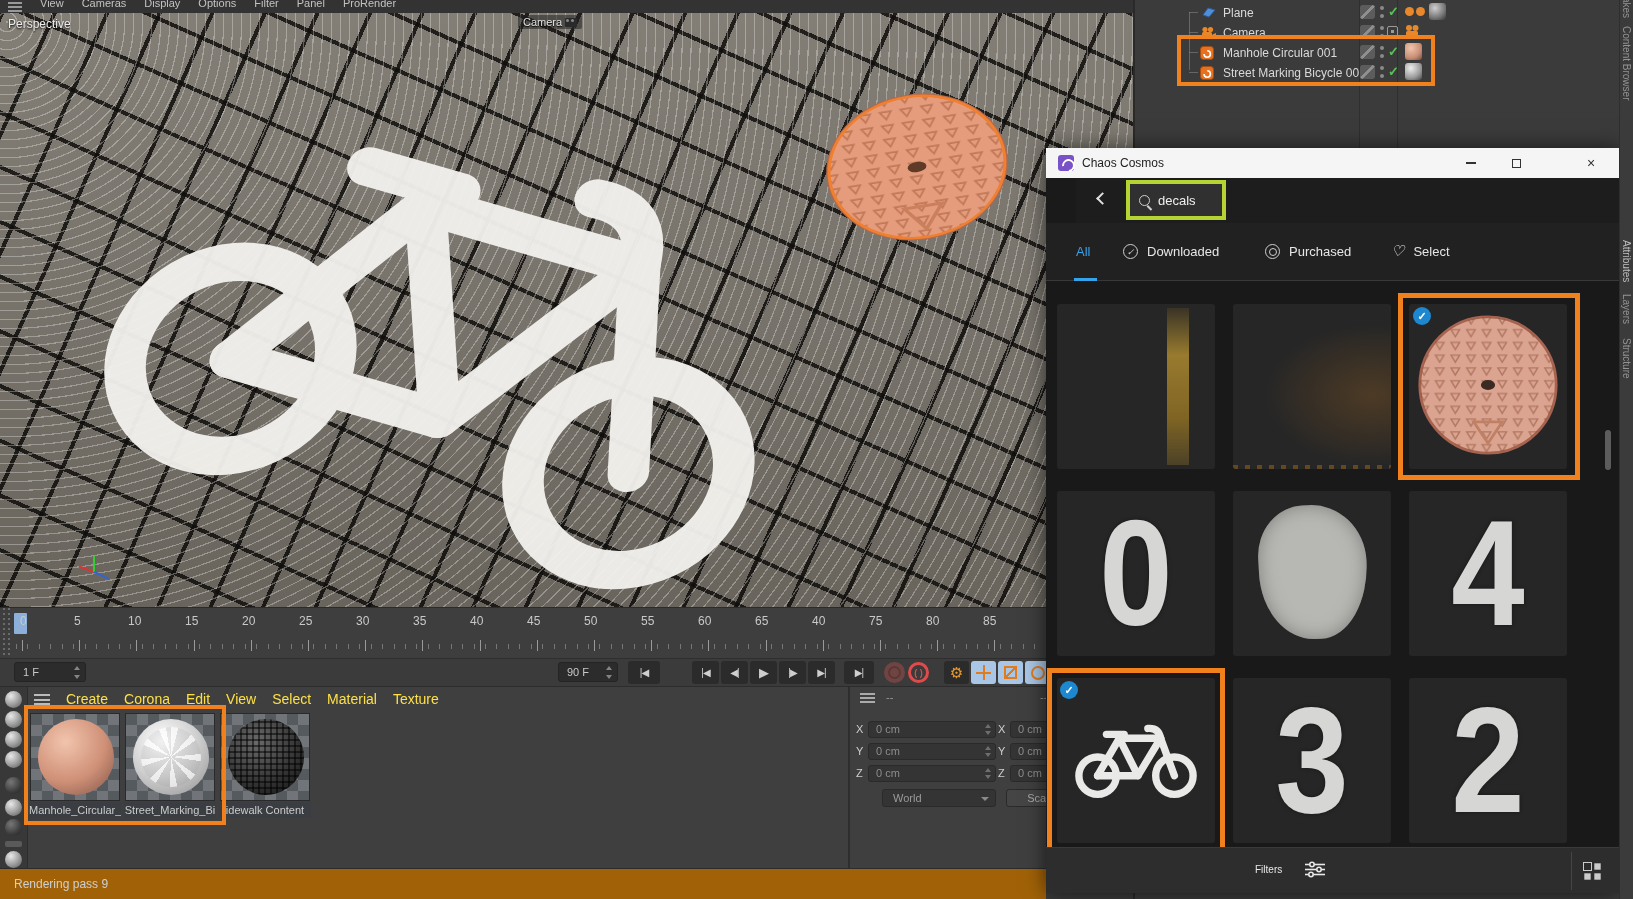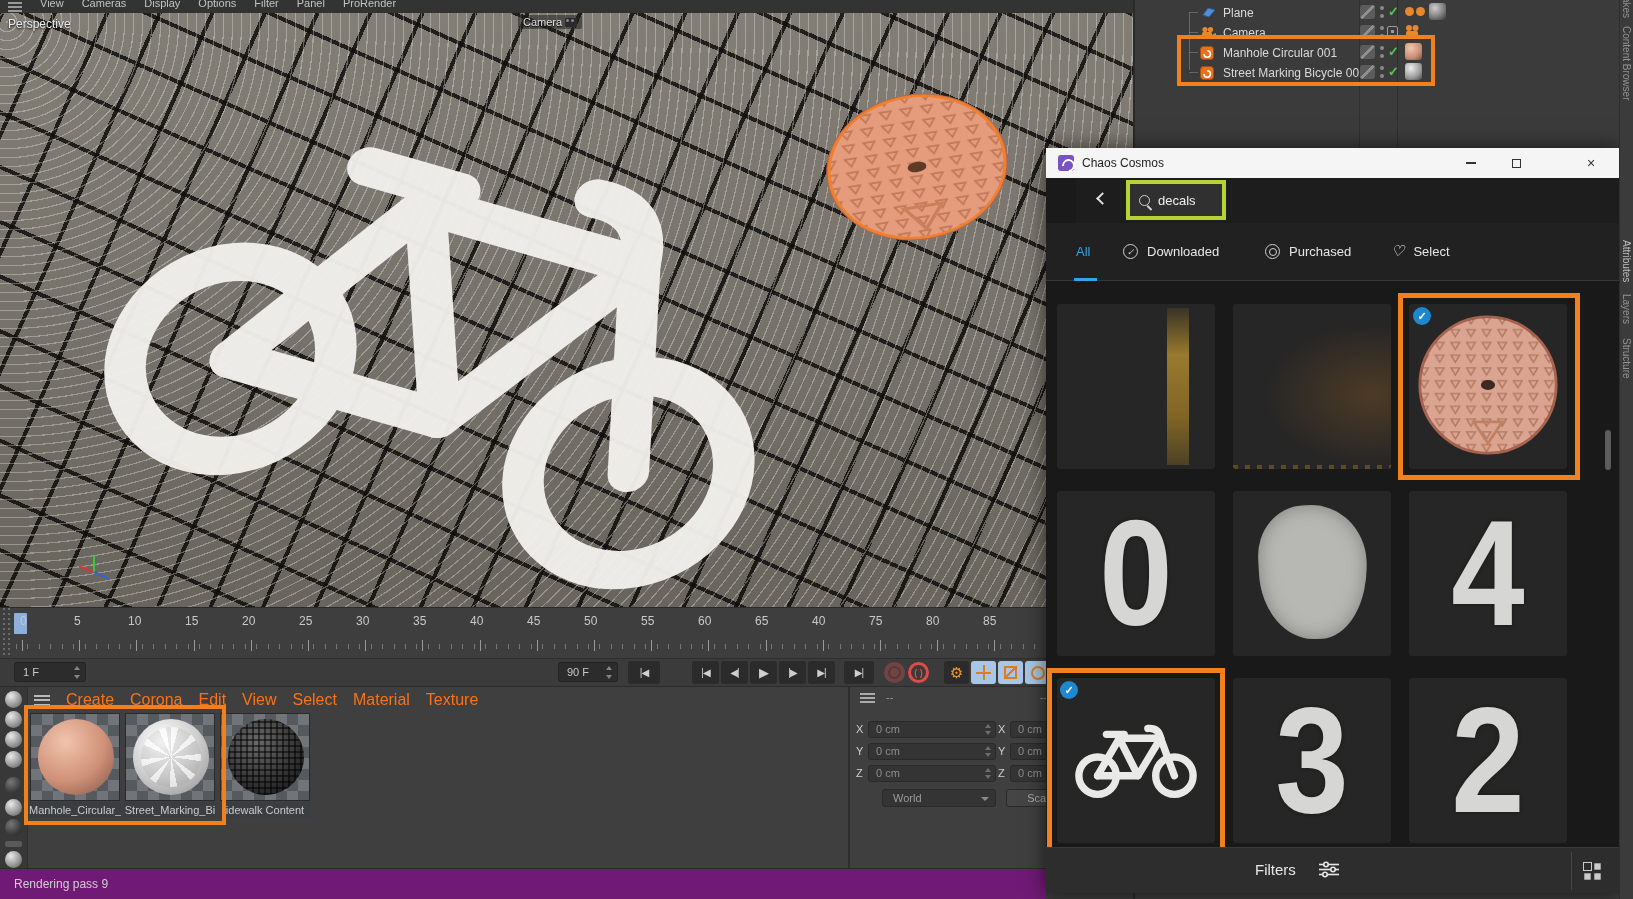--- a/index.html
+++ b/index.html
@@ -85,21 +85,21 @@
   
   .bottompanel { left:0; top:686px; width:1133px; height:182px; background:#3f3f3f; border-top:1px solid #2c2c2c; }
   .dock { left:0; top:0; width:28px; height:100%; background:#383838; border-right:1px solid #2e2e2e; }
   .dock i { position:absolute; left:5px; width:17px; height:17px; border-radius:50%;
             background:radial-gradient(circle at 35% 30%, #e9e9e9, #9a9a9a 55%, #555); }
   .dock i.dark { background:radial-gradient(circle at 35% 30%, #777, #3d3d3d 60%, #222); }
   .dock i.bar  { height:6px; border-radius:2px; background:#5a5a5a; }
   .matmenu { position:absolute; left:34px; top:4px; display:flex; gap:16px; align-items:center; }
   .matmenu .ham { width:16px; height:11px;
     background:linear-gradient(#bbb 0 2px,transparent 2px 4.5px,#bbb 4.5px 6.5px,transparent 6.5px 9px,#bbb 9px 11px); }
-  .matmenu .mi { font-size:16px; color:#f97316; white-space:nowrap; }
+  .matmenu .mi { font-size:14px; color:#fde047; white-space:nowrap; }
   .thumb { position:absolute; top:26px; width:90px; height:88px; border:1px solid #2a2a2a;
     background:repeating-conic-gradient(#71757a 0 25%, #555a5f 0 50%); background-size:22px 22px; overflow:hidden; }
   .thumb .sph { position:absolute; left:7px; top:5px; width:76px; height:76px; border-radius:50%; }
   .sph.manh { background:radial-gradient(circle at 36% 30%, #f2c4ad, #cf9077 55%, #7c5245); }
   .sph.street { background:radial-gradient(circle at 38% 30%, #ffffff, #cfcfcf 50%, #8e8e8e); }
   .sph.street::after { content:""; position:absolute; inset:8px; border-radius:50%;
     background:repeating-conic-gradient(rgba(255,255,255,.9) 0 14deg, rgba(120,120,120,.15) 14deg 42deg); opacity:.7; }
   .sph.cobb { background:radial-gradient(circle at 38% 30%, #6a6a6a, #323232 60%, #101010); }
   .sph.cobb::after { content:""; position:absolute; inset:0; border-radius:50%;
     background:repeating-linear-gradient(0deg,rgba(0,0,0,.5) 0 2px,transparent 2px 6px),
@@ -122,21 +122,21 @@
   .cp-field .ud2::before { top:0; border-bottom:4px solid #6e6e6e; }
   .cp-field .ud2::after { bottom:0; border-top:4px solid #6e6e6e; }
   .cp-drop { position:absolute; background:#343434; border:1px solid #2a2a2a; border-radius:3px;
     color:#9a9a9a; font-size:11px; line-height:16px; padding-left:10px; }
   .cp-drop .car { position:absolute; right:6px; top:7px; border-left:4px solid transparent;
     border-right:4px solid transparent; border-top:4px solid #8a8a8a; }
   .cp-btn { position:absolute; background:#454545; border:1px solid #2a2a2a; border-radius:3px;
     color:#a8a8a8; font-size:11px; line-height:16px; text-align:center; }
 
   
-  .statusbar { left:0; top:868px; width:1046px; height:31px; background:#701a75; border-top:1px solid #2c2c2c; z-index:1; }
+  .statusbar { left:0; top:868px; width:1046px; height:31px; background:#a16207; border-top:1px solid #2c2c2c; z-index:1; }
   .statusbar span { position:absolute; left:14px; top:8px; font-size:12px; color:#cfcfcf; }
 
   
   .rightpanel { left:1133px; top:0; width:500px; height:899px; background:#3b3b3b; border-left:2px solid #2a2a2a; }
   .om-row { position:absolute; left:0; height:19px; width:480px; display:flex; align-items:center; }
   .om-name { font-size:12px; color:#dadada; white-space:nowrap; }
   .tree-v { position:absolute; left:54px; width:1px; background:#8a8a8a; opacity:.55; }
   .tree-h { position:absolute; width:9px; height:1px; background:#8a8a8a; opacity:.55; left:54px; }
   .obj-ico { position:absolute; left:65px; top:3px; }
   .om-name-w { position:absolute; left:88px; top:3px; }
@@ -200,21 +200,21 @@
     background-size:100% 100%, 100% 4px; background-position:0 0, 0 100%; background-repeat:no-repeat, no-repeat; }
   .sel-ring { position:absolute; border:5px solid #f0811c; z-index:5; }
   .badge { position:absolute; width:18px; height:18px; border-radius:50%; background:#1d87cf; z-index:6;
     color:#fff; font-size:11px; font-weight:bold; display:flex; align-items:center; justify-content:center; }
   .blob { position:absolute; left:26px; top:14px; width:108px; height:134px; background:#b7b7b3;
     border-radius:46% 54% 48% 52% / 40% 46% 60% 54%; transform:rotate(-3deg);
     box-shadow:inset 0 0 18px rgba(90,90,88,.6); }
   .cos-scroll { position:absolute; left:559px; top:282px; width:6px; height:40px; background:#5c5c5c; border-radius:3px; }
   .cos-bottom { position:absolute; left:0; top:699px; width:100%; height:46px; background:#2d2d2d; border-top:1px solid #3a3a3a; }
   .filters { position:absolute; left:209px; top:13px; display:flex; gap:23px; align-items:center;
-    font-size:15px; color:#e8e8e8; }
+    font-size:10px; color:#e8e8e8; }
   .vdiv { position:absolute; left:525px; top:4px; width:1px; height:38px; background:#454545; }
   .gridico { position:absolute; left:537px; top:14px; width:18px; height:18px; }
   .gridico::before { content:""; position:absolute; left:0; top:0; width:7px; height:7px;
     border:1.3px solid #ccc; box-shadow:10px 0 0 -1.3px #ccc, 0 10px 0 -1.3px #ccc, 10px 10px 0 -1.3px #ccc; }
   .slid { width:20px; height:17px; }
 </style>
 </head>
 <body>
 
 <div id="app">

